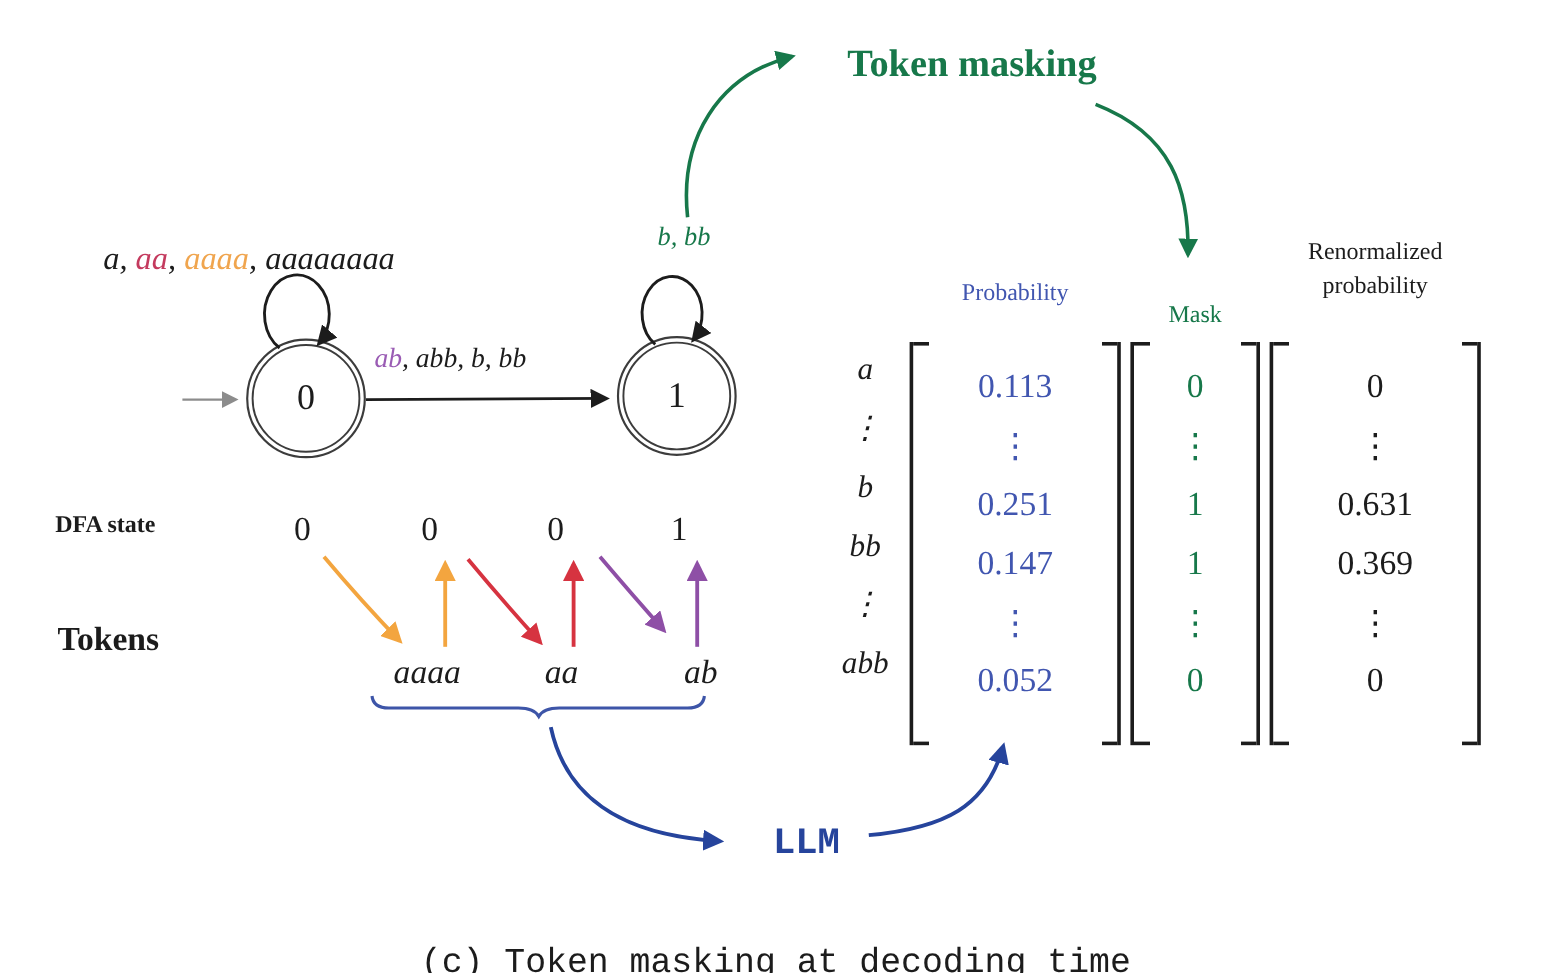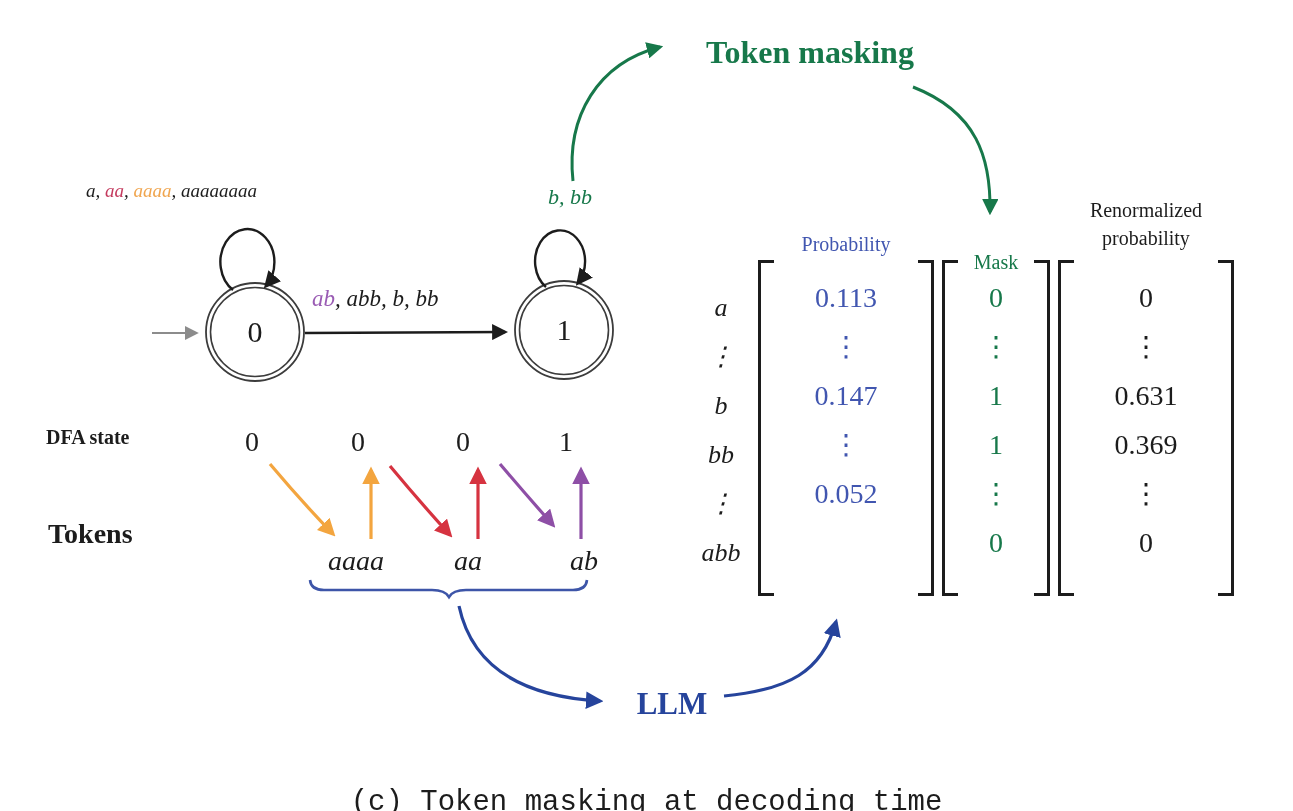--- a/index.html
+++ b/index.html
@@ -17,21 +17,21 @@
   .c-ink{color:var(--ink);}
   .c-green{color:var(--green);}
   .c-blue{color:var(--blue);}
   .c-darkblue{color:var(--darkblue);}
   .c-red{color:var(--red);}
   .c-orange{color:var(--orange);}
   .c-purple{color:var(--purple);}
 
   
   .matrix{
-    position:absolute;top:260px;height:336px;box-sizing:border-box;
+    position:absolute;top:285px;height:336px;box-sizing:border-box;
     border-left:3px solid var(--ink);border-right:3px solid var(--ink);
     padding-top:13px;
   }
   .matrix::before,.matrix::after{
     content:"";position:absolute;left:0;right:0;height:3px;
     background:linear-gradient(to right,var(--ink) 0 13px,transparent 13px calc(100% - 13px),var(--ink) calc(100% - 13px) 100%);
   }
   .matrix::before{top:0;}
   .matrix::after{bottom:0;}
   .mrow{height:49px;display:flex;align-items:center;justify-content:center;font-size:28px;}
@@ -88,21 +88,21 @@
     <path d="M 500 464 Q 528 497 553 525" style="fill:none;stroke:var(--purplearrow);stroke-width:3.2" marker-end="url(#m-purple)"></path>
     <path d="M 581 539 L 581 470" style="fill:none;stroke:var(--purplearrow);stroke-width:3.2" marker-end="url(#m-purple)"></path>
 
     <path d="M 310 580 Q 311 590 324 590 L 432 590 Q 445 590 449 597 Q 453 590 466 590 L 573 590 Q 586 590 587 580" style="fill:none;stroke:var(--braceblue);stroke-width:2.6"></path>
     <path d="M 459 606 C 471 662, 514 696, 600 701" style="fill:none;stroke:var(--darkblue);stroke-width:3.2" marker-end="url(#m-dkblue)"></path>
     <path d="M 724 696 C 788 690, 822 672, 836 622" style="fill:none;stroke:var(--darkblue);stroke-width:3.2" marker-end="url(#m-dkblue)"></path>
   </svg>
 
   <div class="abs bold ctr c-green" style="left:660px;top:34px;width:300px;font-size:32px;">Token masking</div>
 
-  <div class="abs it" style="left:86px;top:180px;font-size:19px;font-style:italic;">
+  <div class="abs it" style="left:86px;top:200px;font-size:27px;font-style:italic;">
     <span class="c-ink">a, </span><span class="c-red">aa</span><span class="c-ink">, </span><span class="c-orange">aaaa</span><span class="c-ink">, aaaaaaaa</span>
   </div>
 
   <div class="abs it ctr c-green" style="left:528px;top:184px;width:84px;font-size:22px;">b, bb</div>
 
   <div class="abs it" style="left:312px;top:286px;font-size:23px;">
     <span class="c-purple">ab</span><span class="c-ink">, abb, b, bb</span>
   </div>
 
   <div class="abs ctr" style="left:235px;top:315px;width:40px;font-size:30px;">0</div>
@@ -131,20 +131,21 @@
     <div class="mrow">⋮</div>
     <div class="mrow">b</div>
     <div class="mrow">bb</div>
     <div class="mrow">⋮</div>
     <div class="mrow">abb</div>
   </div>
 
   <div class="matrix c-blue" style="left:758px;width:176px;">
     <div class="mrow">0.113</div>
     <div class="mrow">⋮</div>
+    <div class="mrow">0.251</div>
     <div class="mrow">0.147</div>
     <div class="mrow">⋮</div>
     <div class="mrow">0.052</div>
   </div>
 
   <div class="matrix c-green" style="left:942px;width:108px;">
     <div class="mrow">0</div>
     <div class="mrow">⋮</div>
     <div class="mrow">1</div>
     <div class="mrow">1</div>
@@ -154,16 +155,16 @@
 
   <div class="matrix c-ink" style="left:1058px;width:176px;">
     <div class="mrow">0</div>
     <div class="mrow">⋮</div>
     <div class="mrow">0.631</div>
     <div class="mrow">0.369</div>
     <div class="mrow">⋮</div>
     <div class="mrow">0</div>
   </div>
 
-  <div class="abs bold ctr c-darkblue" style="left:620px;top:686px;width:104px;font-size:31px;">LLM</div>
+  <div class="abs bold ctr c-darkblue" style="left:620px;top:686px;width:104px;font-size:31px;font-family:Liberation Mono, monospace;">LLM</div>
   <div class="abs ctr c-ink" style="left:0;top:786px;width:1293px;font-size:29px;font-family:Liberation Mono, monospace;">(c) Token masking at decoding time</div>
 
 </div>
 
 </body></html>

